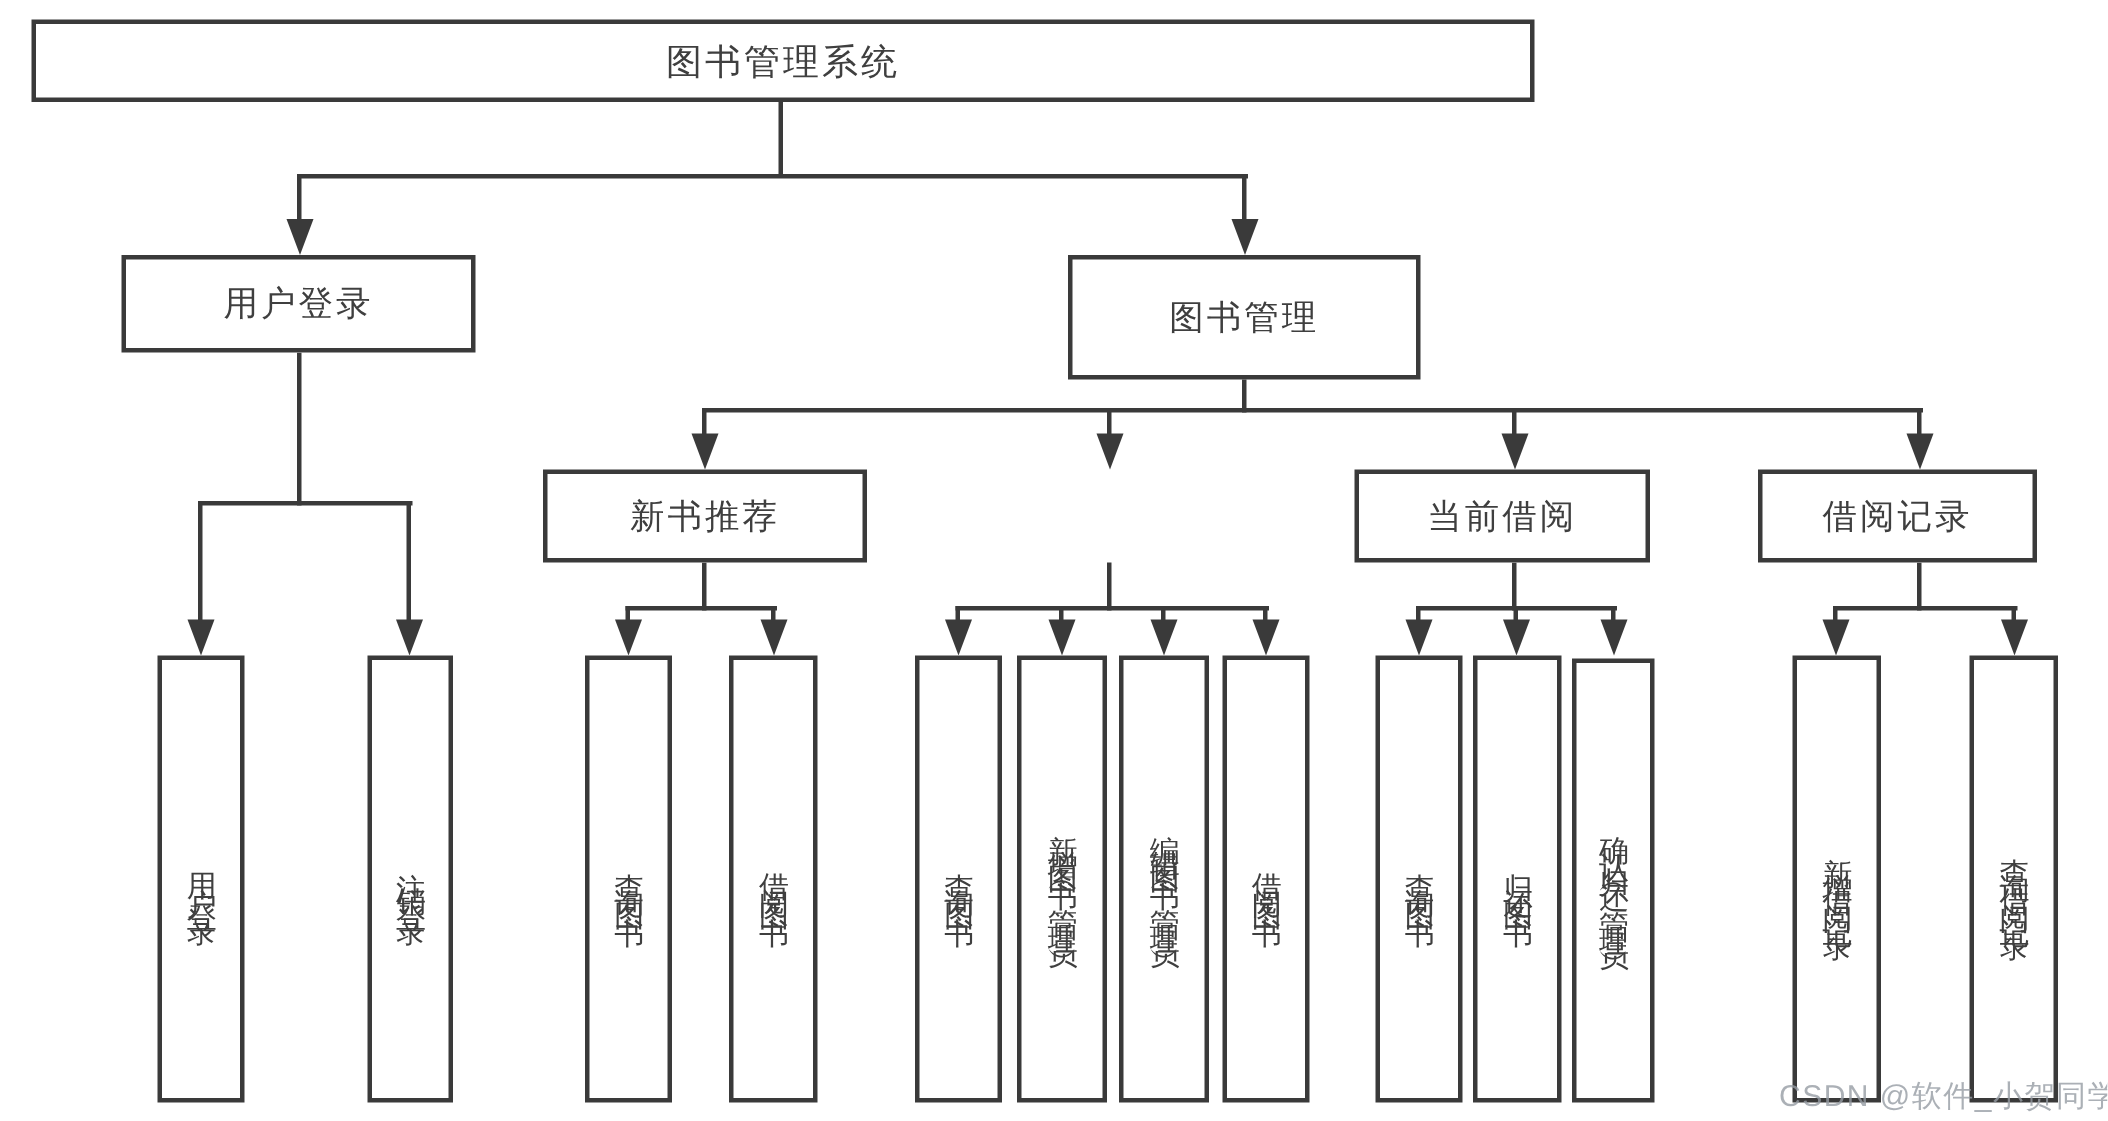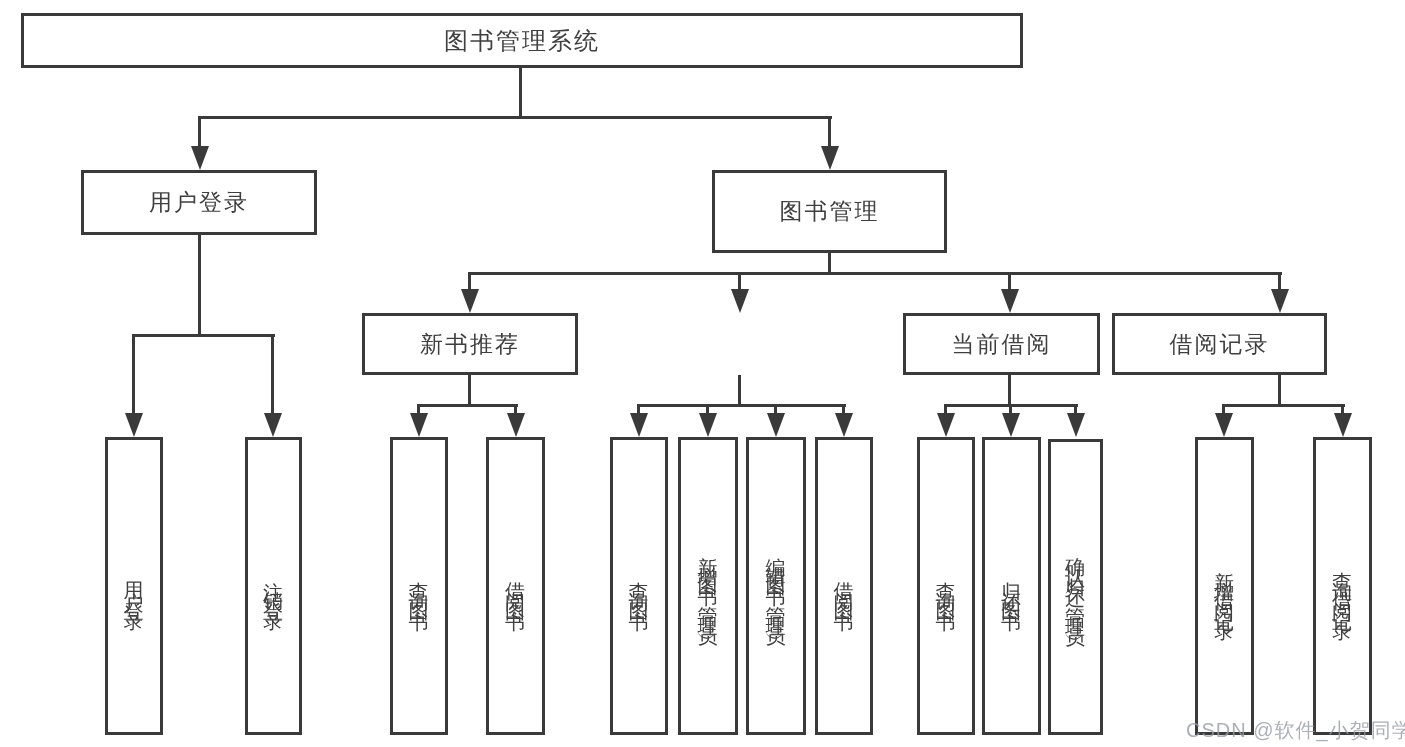--- a/index.html
+++ b/index.html
@@ -134,21 +134,21 @@
   <i class="vl" style="left:1341px;top:404px;height:13px"></i>
   <i class="ar" style="left:1334px;top:413px"></i>
 
   <div class="box hbox root" style="left:21px;top:13px;width:1002px;height:55px">图书管理系统</div>
 
   <div class="box hbox" style="left:81px;top:170px;width:236px;height:65px">用户登录</div>
   <div class="box hbox" style="left:712px;top:170px;width:235px;height:83px">图书管理</div>
 
   <div class="box hbox" style="left:362px;top:313px;width:216px;height:62px">新书推荐</div>
   <div class="box hbox" style="left:903px;top:313px;width:197px;height:62px">当前借阅</div>
-  <div class="box hbox" style="left:1112px;top:313px;width:215px;height:62px">借阅记录</div>
+  <div class="box hbox" style="left:1172px;top:313px;width:186px;height:62px">借阅记录</div>
 
   <div class="box vbox" style="left:105px;top:437px;width:58px;height:298px">用户登录</div>
   <div class="box vbox" style="left:245px;top:437px;width:57px;height:298px">注销登录</div>
 
   <div class="box vbox" style="left:390px;top:437px;width:58px;height:298px">查询图书</div>
   <div class="box vbox" style="left:486px;top:437px;width:59px;height:298px">借阅图书</div>
 
   <div class="box vbox" style="left:610px;top:437px;width:58px;height:298px">查询图书</div>
   <div class="box vbox" style="left:678px;top:437px;width:60px;height:298px">新增图书（管理员）</div>
   <div class="box vbox" style="left:746px;top:437px;width:60px;height:298px">编辑图书（管理员）</div>

